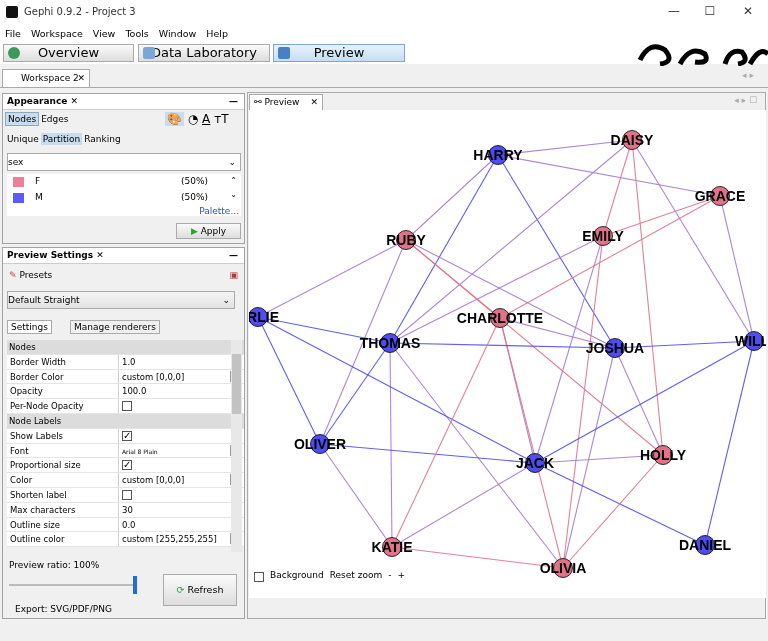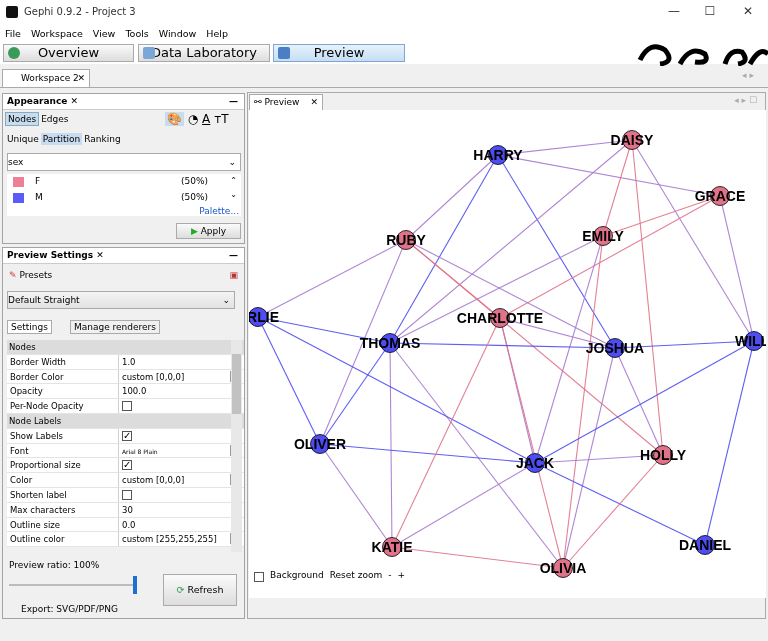--- a/index.html
+++ b/index.html
@@ -151,21 +151,21 @@
       </div>
     </div>
   <div class="abs" style="left:228px;top:92px;width:11px;height:212px;background:#e8e8e8">
       <div style="margin:14px 1px;height:60px;background:#c2c2c2"></div>
     </div>
   <div class="abs" style="left:6px;top:312px">Preview ratio: 100%</div>
   <div class="abs" style="left:6px;top:336px;width:128px;height:2px;background:#bbb">
       <div class="abs" style="right:0;top:-8px;width:4px;height:18px;background:#1f6ed4"></div>
     </div>
   <div class="abs btn" style="left:160px;top:326px;width:74px;height:32px;line-height:30px;font-size:9.5px"><span style="color:#2a9a4a">⟳ </span><span>Refresh</span></div>
-  <div class="abs" style="left:18px;top:356px">Export:  SVG/PDF/PNG</div>
+  <div class="abs" style="left:12px;top:356px">Export:  SVG/PDF/PNG</div>
 </div>
 
 <div class="abs" style="left:247px;top:92px;width:519px;height:527px;border:1px solid #aaa;background:#f0f0f0">
   <div class="abs" style="left:1px;top:1px;width:74px;height:16px;background:#fff;border:1px solid #aaa;border-bottom:none;padding-left:4px;line-height:14px"><span>⚯ </span><span>Preview</span> <span style="position:absolute;right:4px">✕</span></div>
   <span class="abs" style="right:8px;top:2px;color:#aaa">◂ ▸ ☐</span>
 </div>
 <div class="abs canvas">
   <svg id="graph" width="517" height="488">
       <line x1="249" y1="45" x2="383" y2="30" stroke="#a67ad0" stroke-width="1.1" opacity="0.9"></line>
       <line x1="249" y1="45" x2="157" y2="130" stroke="#a67ad0" stroke-width="1.1" opacity="0.9"></line>

